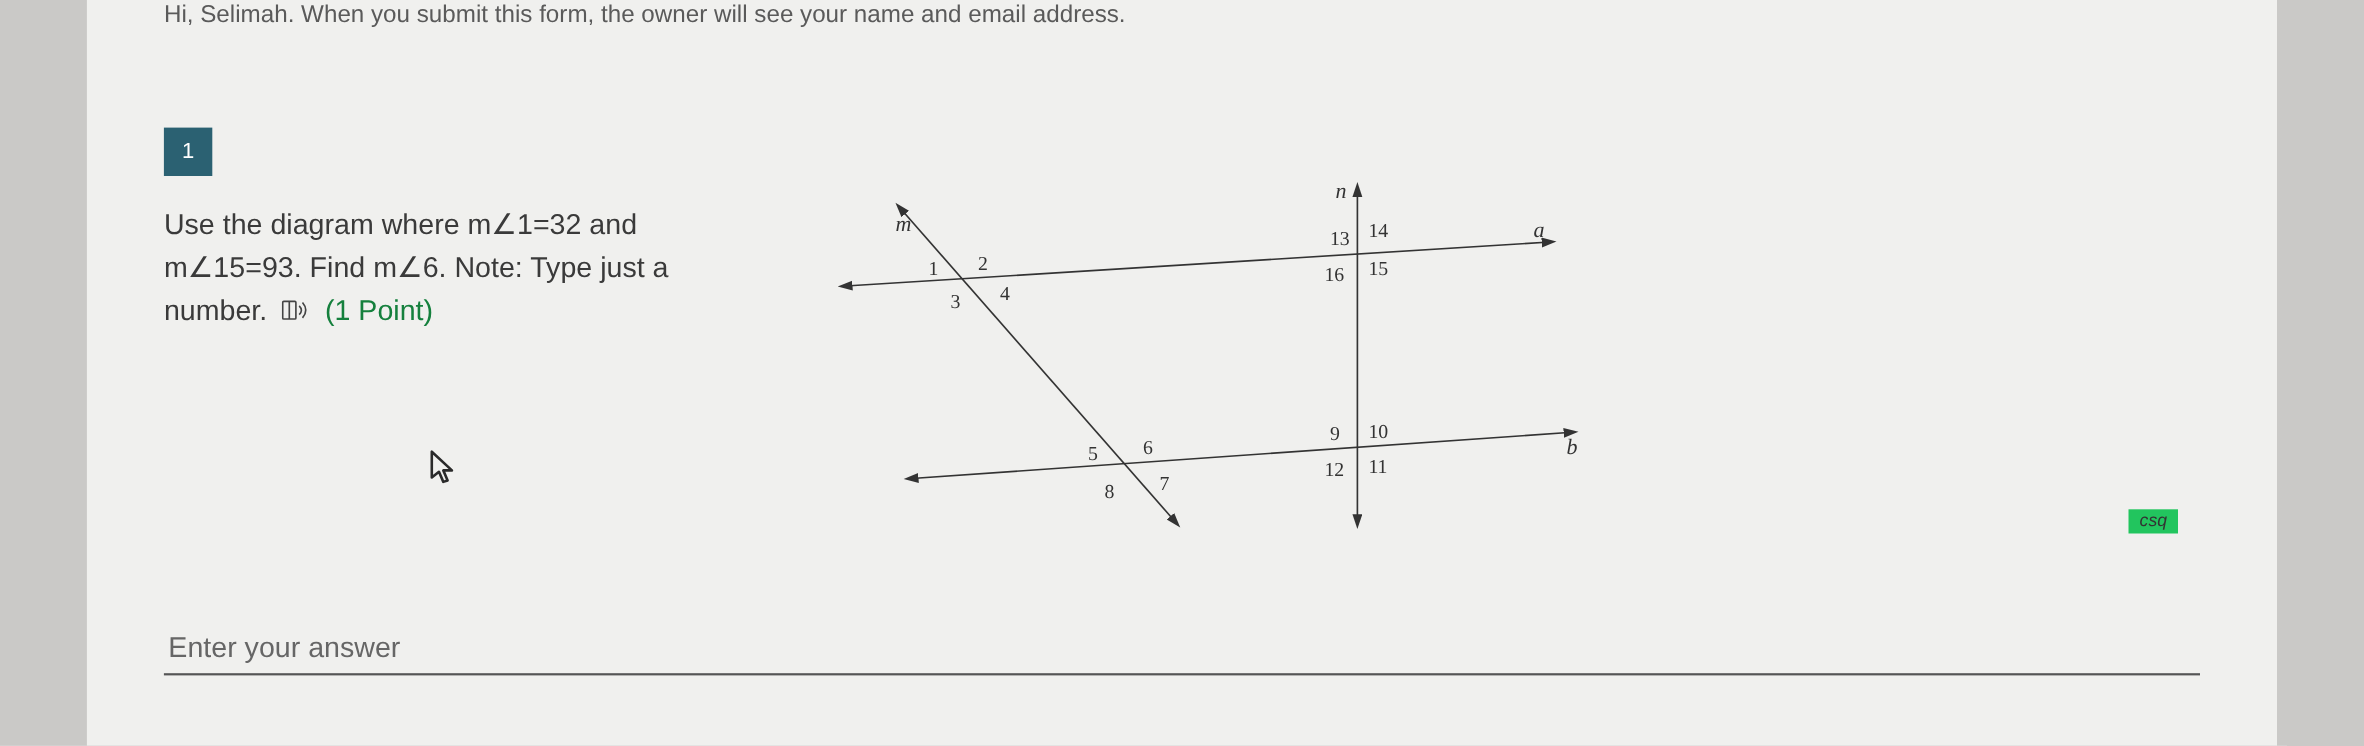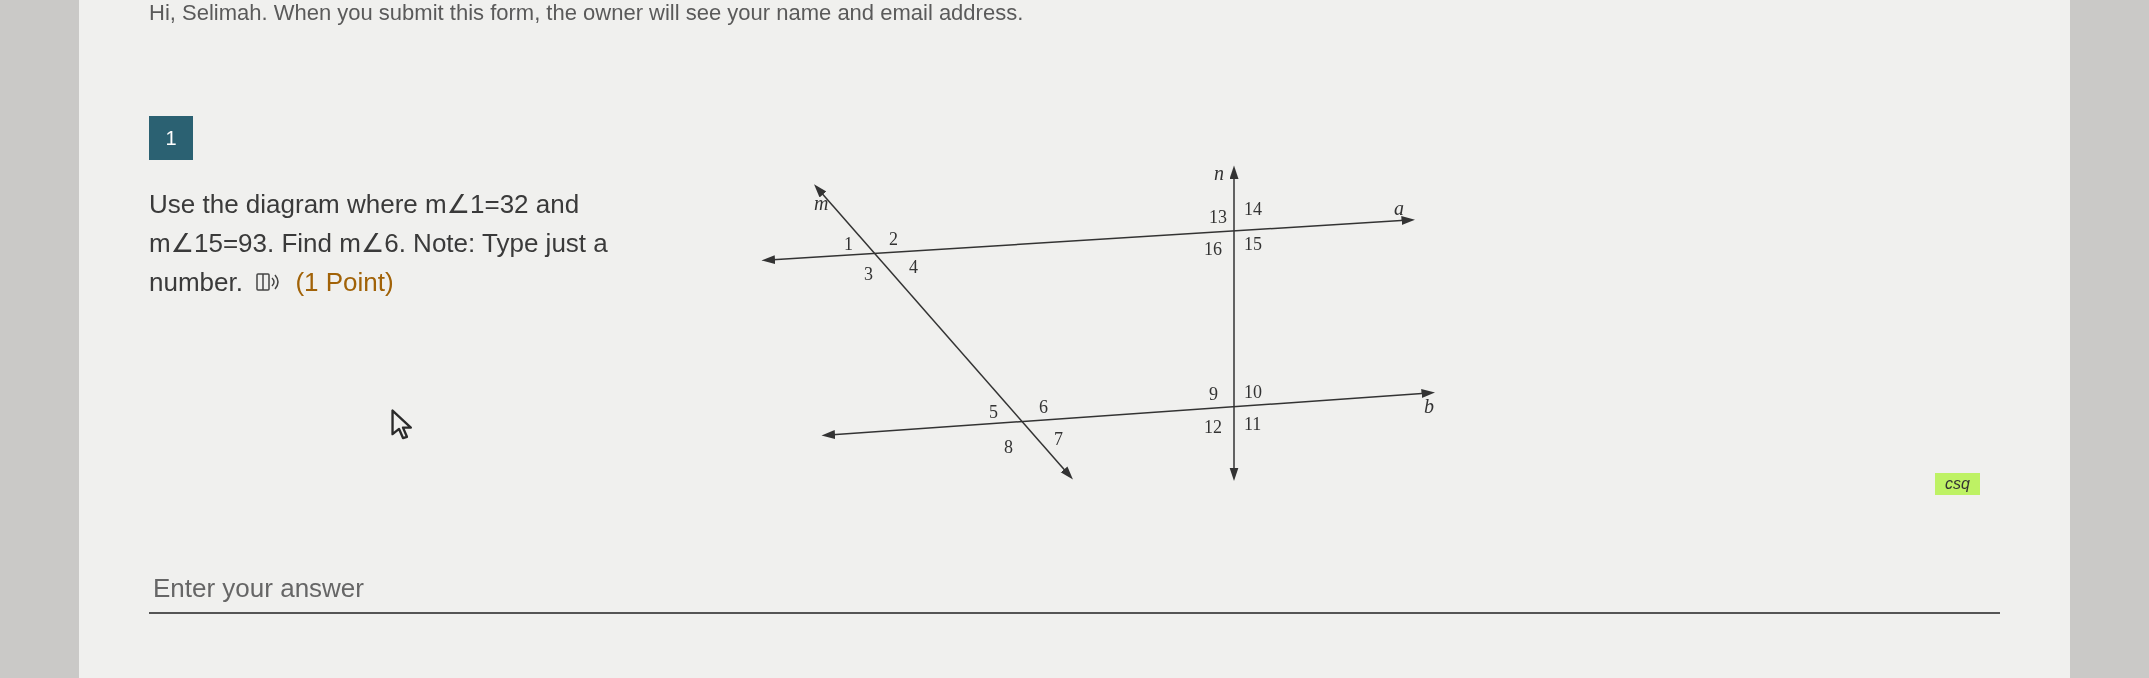--- a/index.html
+++ b/index.html
@@ -52,37 +52,37 @@
       color: #3a3a3a;
       font-size: 26px;
       line-height: 1.5;
     }
     .question-text .icon-wrap {
       display: inline-block;
       vertical-align: middle;
       margin: 0 6px;
     }
     .points {
-      color: #a16207;
+      color: #15803d;
     }
     .diagram-area {
       flex: 1;
       position: relative;
       height: 310px;
     }
     .diagram-svg {
       position: absolute;
       top: -30px;
       left: 0;
     }
     .csq-label {
       position: absolute;
       right: 20px;
-      bottom: 0;
-      background: #bef264;
+      bottom: 10px;
+      background: #22c55e;
       color: #333;
       font-size: 16px;
       font-style: italic;
       padding: 2px 10px;
     }
     .answer-area {
       margin-top: 70px;
     }
     .answer-input {
       width: 100%;

